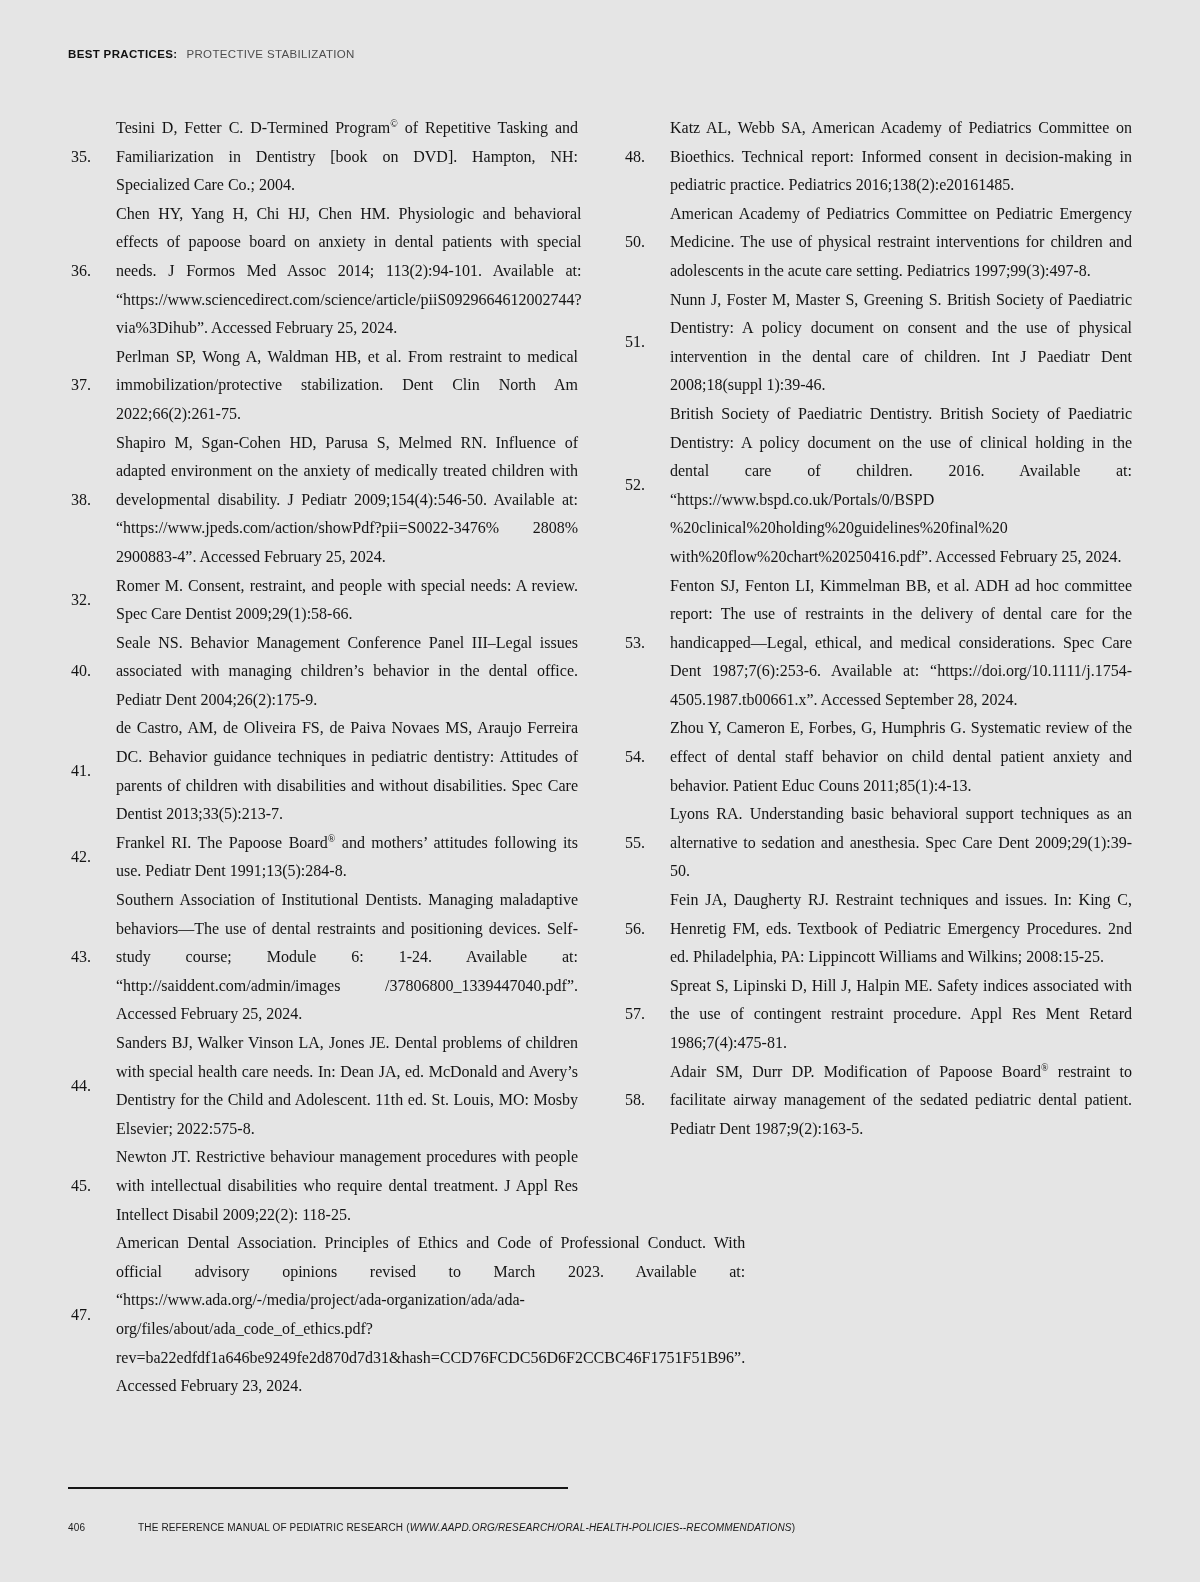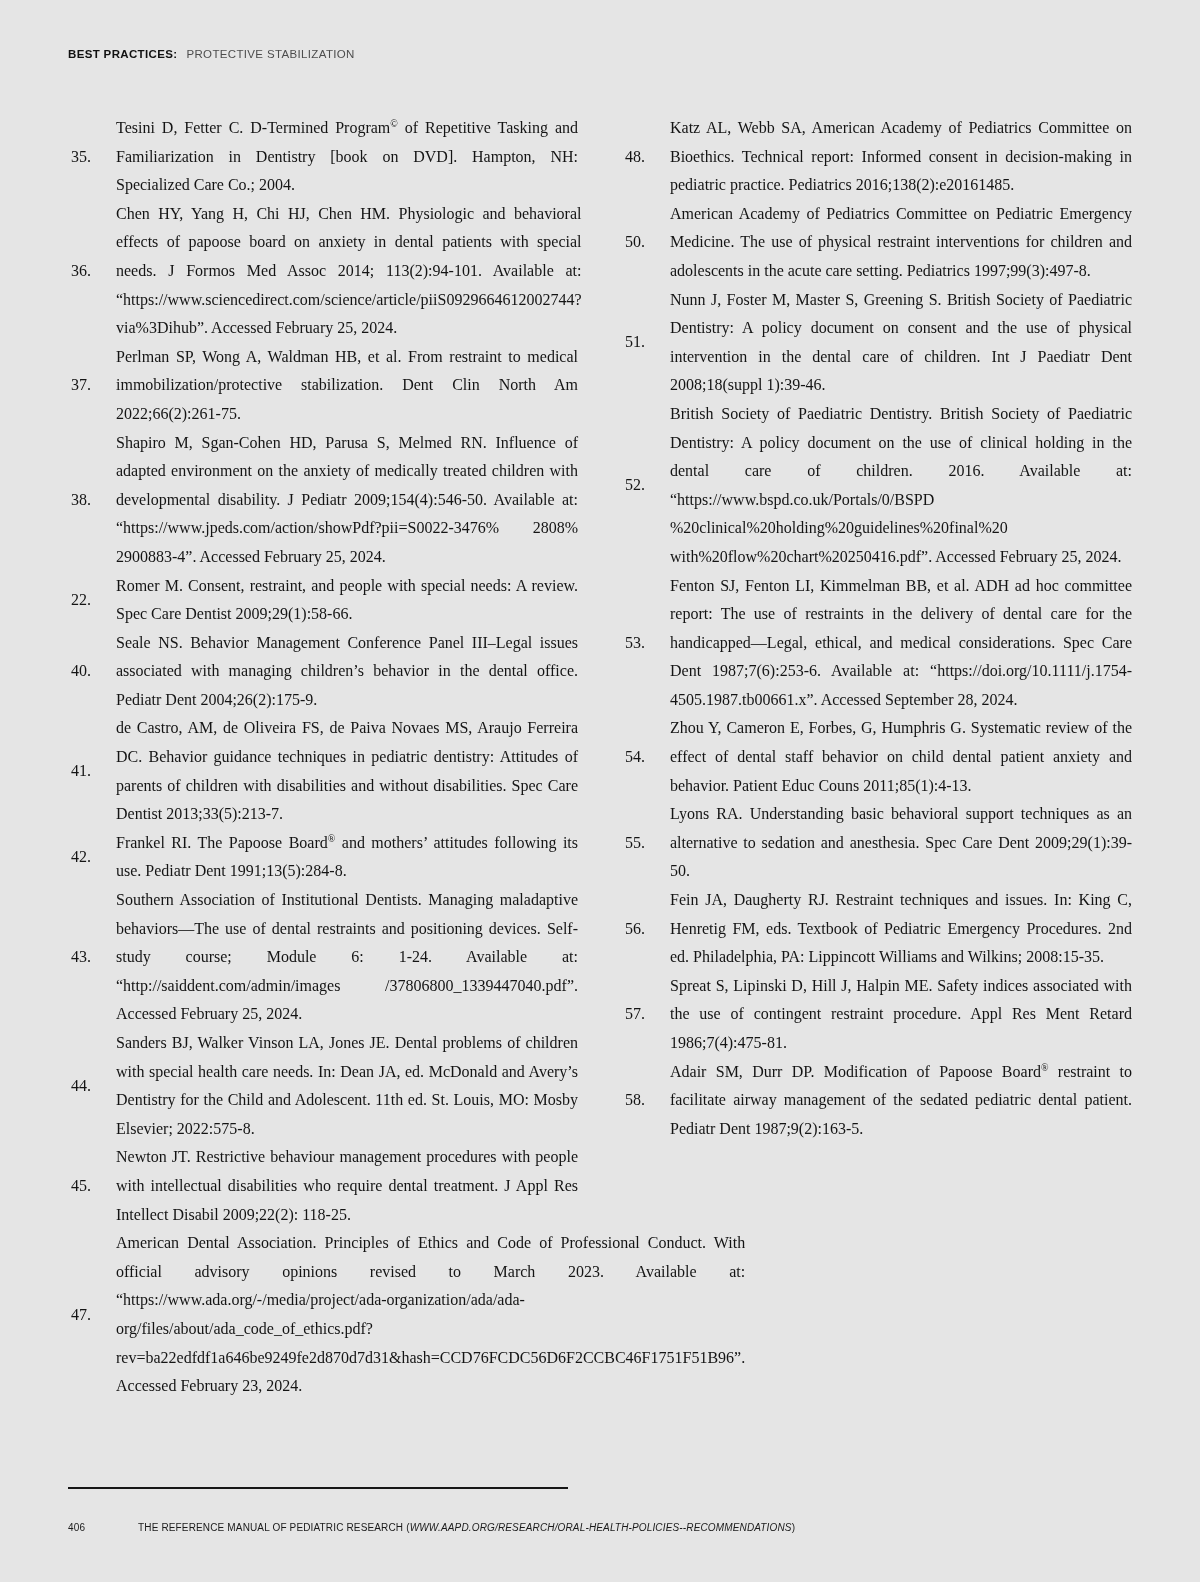--- a/index.html
+++ b/index.html
@@ -134,21 +134,21 @@
         </div>
         <div class="ref-item">
           <div class="ref-num">37.</div>
           <div class="ref-text">Perlman SP, Wong A, Waldman HB, et al. From restraint to medical immobilization/protective stabilization. Dent Clin North Am 2022;66(2):261-75.</div>
         </div>
         <div class="ref-item">
           <div class="ref-num">38.</div>
           <div class="ref-text">Shapiro M, Sgan-Cohen HD, Parusa S, Melmed RN. Influence of adapted environment on the anxiety of medically treated children with developmental disability. J Pediatr 2009;154(4):546-50. Available at: “https://www.jpeds.com/action/showPdf?pii=S0022-3476% 2808% 2900883-4”. Accessed February 25, 2024.</div>
         </div>
         <div class="ref-item">
-          <div class="ref-num">22.</div>
+          <div class="ref-num">32.</div>
           <div class="ref-text">Romer M. Consent, restraint, and people with special needs: A review. Spec Care Dentist 2009;29(1):58-66.</div>
         </div>
         <div class="ref-item">
           <div class="ref-num">40.</div>
           <div class="ref-text">Seale NS. Behavior Management Conference Panel III–Legal issues associated with managing children’s behavior in the dental office. Pediatr Dent 2004;26(2):175-9.</div>
         </div>
         <div class="ref-item">
           <div class="ref-num">41.</div>
           <div class="ref-text">de Castro, AM, de Oliveira FS, de Paiva Novaes MS, Araujo Ferreira DC. Behavior guidance techniques in pediatric dentistry: Attitudes of parents of children with disabilities and without disabilities. Spec Care Dentist 2013;33(5):213-7.</div>
         </div>
@@ -197,21 +197,21 @@
         <div class="ref-item">
           <div class="ref-num">54.</div>
           <div class="ref-text">Zhou Y, Cameron E, Forbes, G, Humphris G. Systematic review of the effect of dental staff behavior on child dental patient anxiety and behavior. Patient Educ Couns 2011;85(1):4-13.</div>
         </div>
         <div class="ref-item">
           <div class="ref-num">55.</div>
           <div class="ref-text">Lyons RA. Understanding basic behavioral support techniques as an alternative to sedation and anesthesia. Spec Care Dent 2009;29(1):39-50.</div>
         </div>
         <div class="ref-item">
           <div class="ref-num">56.</div>
-          <div class="ref-text">Fein JA, Daugherty RJ. Restraint techniques and issues. In: King C, Henretig FM, eds. Textbook of Pediatric Emergency Procedures. 2nd ed. Philadelphia, PA: Lippincott Williams and Wilkins; 2008:15-35.</div>
+          <div class="ref-text">Fein JA, Daugherty RJ. Restraint techniques and issues. In: King C, Henretig FM, eds. Textbook of Pediatric Emergency Procedures. 2nd ed. Philadelphia, PA: Lippincott Williams and Wilkins; 2008:15-25.</div>
         </div>
         <div class="ref-item">
           <div class="ref-num">57.</div>
           <div class="ref-text">Spreat S, Lipinski D, Hill J, Halpin ME. Safety indices associated with the use of contingent restraint procedure. Appl Res Ment Retard 1986;7(4):475-81.</div>
         </div>
         <div class="ref-item">
           <div class="ref-num">58.</div>
           <div class="ref-text">Adair SM, Durr DP. Modification of Papoose Board<sup>®</sup> restraint to facilitate airway management of the sedated pediatric dental patient. Pediatr Dent 1987;9(2):163-5.</div>
         </div>
       </div>

